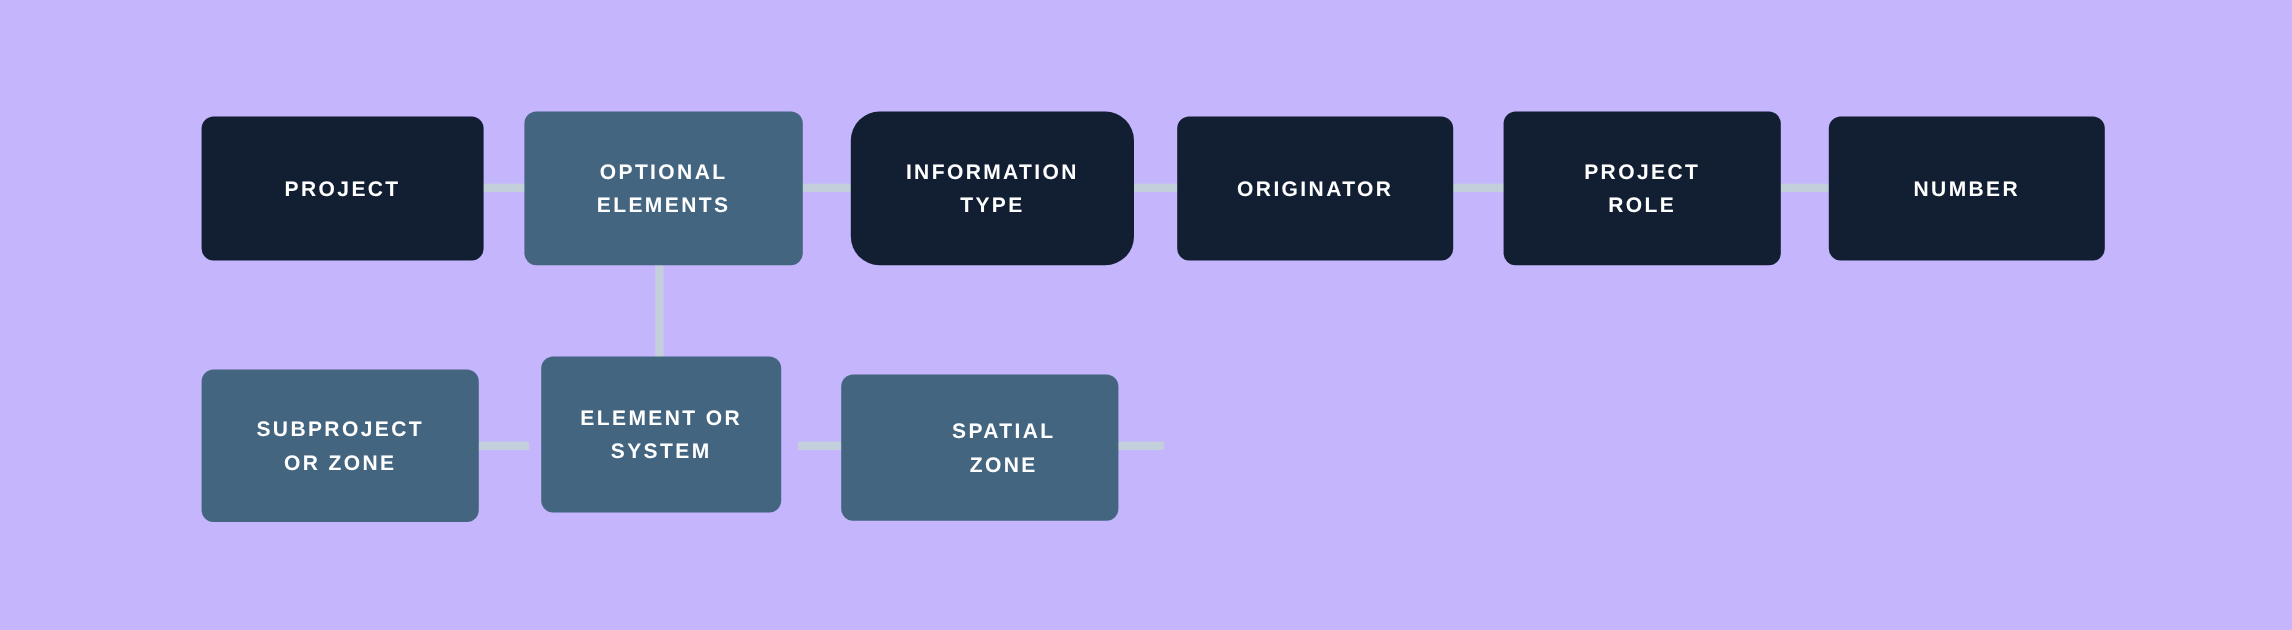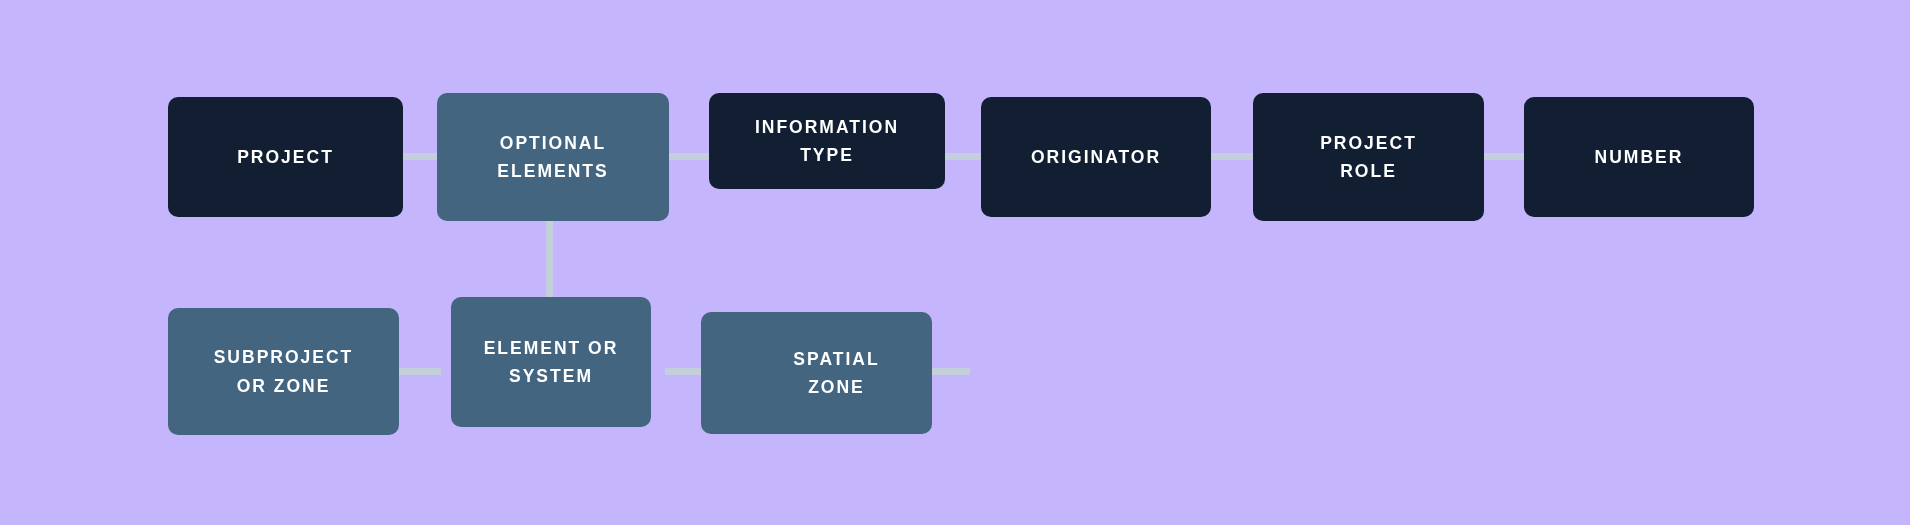--- a/index.html
+++ b/index.html
@@ -60,21 +60,21 @@
     <div class="connector h" style="left: 395px; top: 368px; width: 46px; height: 7px;"></div>
     <div class="connector h" style="left: 665px; top: 368px; width: 40px; height: 7px;"></div>
     <div class="connector h" style="left: 928px; top: 368px; width: 42px; height: 7px;"></div>
     <div class="node dark" style="left: 168px; top: 97px; width: 235px; height: 120px;">
       <span class="label">PROJECT</span>
     </div>
     <div class="node steel" style="left: 437px; top: 93px; width: 232px; height: 128px;">
       <span class="label">OPTIONAL
 ELEMENTS</span>
     </div>
-    <div class="node dark" style="left: 709px; top: 93px; width: 236px; height: 96px;">
+    <div class="node dark" style="left: 709px; top: 93px; width: 236px; height: 128px; border-radius: 24px;">
       <span class="label">INFORMATION
 TYPE</span>
     </div>
     <div class="node dark" style="left: 981px; top: 97px; width: 230px; height: 120px;">
       <span class="label">ORIGINATOR</span>
     </div>
     <div class="node dark" style="left: 1253px; top: 93px; width: 231px; height: 128px;">
       <span class="label">PROJECT
 ROLE</span>
     </div>

